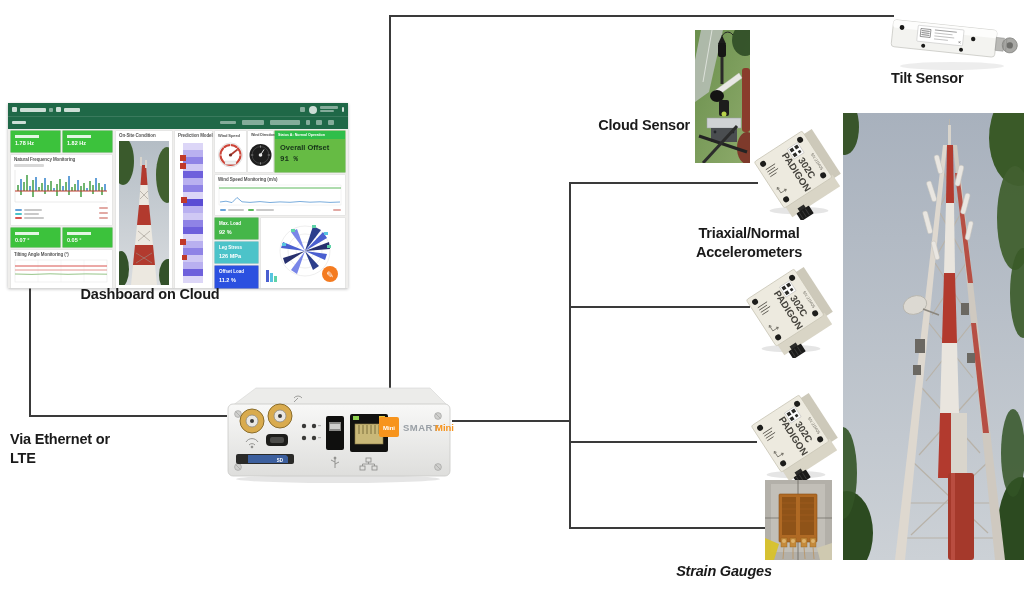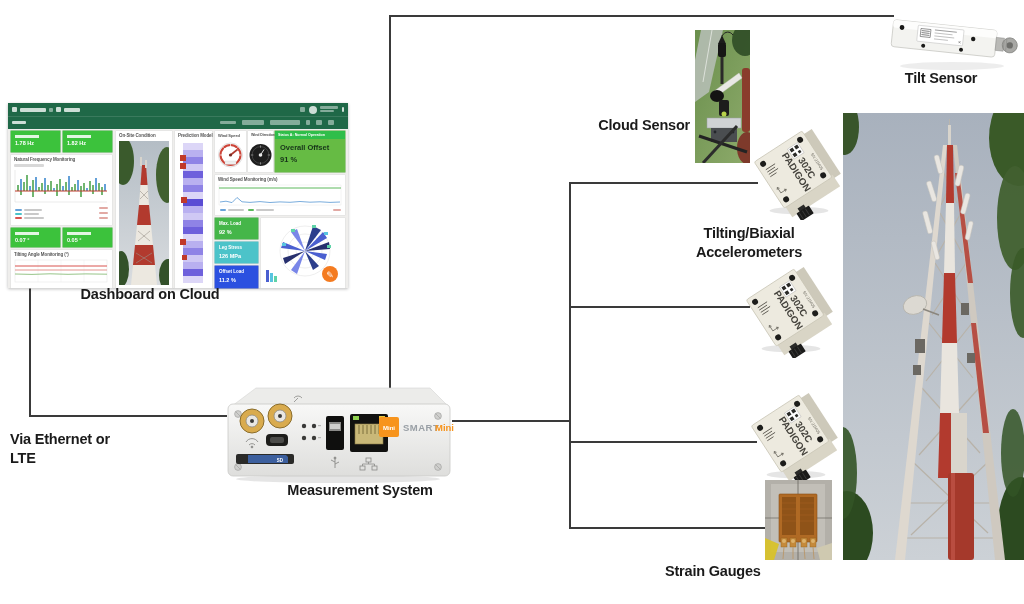--- a/index.html
+++ b/index.html
@@ -259,21 +259,21 @@
         <circle cx="11.5" cy="13" r="1.8" fill="#ededed"></circle>
         <line x1="11.5" y1="13" x2="15" y2="7.5" stroke="#e0e0e0" stroke-width="1"></line>
       </svg>
     </div>
 
     <div class="tile" style="left:267px;top:28px;width:70px;height:41px;background:var(--health-green,#66bb44);box-shadow:0 0 0 .5px #54a535;">
       <div style="position:absolute;left:0;top:0;width:70px;height:8px;background:var(--status-strip-green,#2fbe4a);">
         <div style="position:absolute;left:3px;top:1.5px;font-size:3.6px;font-weight:bold;color:#fff;white-space:nowrap;">Status A: Normal Operation</div>
       </div>
       <div style="position:absolute;left:5px;top:12px;font-size:7.5px;font-weight:bold;color:#17331a;">Overall Offset</div>
-      <div style="position:absolute;left:5px;top:24px;font-size:7.5px;font-weight:bold;color:#17331a;">91 %</div>
+      <div style="position:absolute;left:5px;top:24px;font-size:7.5px;font-weight:bold;color:#17331a;font-family:Liberation Mono, monospace;">91 %</div>
     </div>
 
     <div class="tile" style="left:207px;top:72px;width:130px;height:40px;">
       <div class="tile-title">Wind Speed Monitoring (m/s)</div>
       <svg style="position:absolute;left:3px;top:9px;" width="124" height="24" viewBox="0 0 124 24">
         <rect x="1" y="1" width="122" height="20" fill="none" stroke="#e8e8e8" stroke-width=".5"></rect>
         <line x1="1" y1="4" x2="123" y2="4" stroke="#5cb85c" stroke-width="1"></line>
         <polyline points="2,18 8,17.2 14,18.6 19,13.5 24,17.8 32,18.4 42,17.6 52,18.5 62,17.9 72,18.3 82,17.5 92,18.2 102,17.8 112,18.4 122,18" fill="none" stroke="#6aa3d8" stroke-width=".9"></polyline>
       </svg>
       <div class="skd" style="left:5px;top:34px;width:6px;height:1.8px;background:#6aa3d8;"></div>
@@ -424,21 +424,20 @@
         <line x1="152.5" y1="84" x2="152.5" y2="86"></line>
     </g>
     <g>
       <rect x="157" y="37" width="20" height="20" rx="2" fill="var(--accent-orange,#f7941d)"></rect>
       <text x="167" y="50" font-size="6" font-weight="bold" fill="#fff" text-anchor="middle">Mini</text>
     </g>
     <text x="181" y="51" font-size="9.5" font-weight="bold" fill="#9aa0a6" letter-spacing=".5">SMART</text>
     <text x="213" y="51" font-size="9.5" font-weight="bold" fill="var(--accent-orange,#f7941d)">Mini</text>
   </svg>
 
-  <div class="caption" style="left:285px;top:481px;width:150px;text-align:center;">Measurement System</div>
 
   <svg style="position:absolute;left:695px;top:30px;" width="55" height="133" viewBox="0 0 55 133">
     <defs>
       <linearGradient id="wg" x1="0" y1="0" x2="1" y2="1">
         <stop offset="0" stop-color="#6a8f4d"></stop>
           <stop offset="1" stop-color="#8eab6b"></stop>
       </linearGradient>
     </defs>
     <rect width="55" height="133" fill="url(#wg)"></rect>
     <polygon points="6,0 28,0 14,62 0,72 0,30" fill="#b9bfb8" opacity=".85"></polygon>
@@ -486,21 +485,21 @@
         <line x1="50" y1="29" x2="64" y2="29" stroke="#aaa" stroke-width=".7"></line>
         <text x="74" y="31" font-size="4" fill="#666">✕</text>
       </g>
       <rect x="112" y="21" width="8" height="13" fill="#b9b9b6" stroke="#8a8a87" stroke-width=".5"></rect>
       <circle cx="126" cy="27.5" r="7.5" fill="#a8a8a5" stroke="#83837f" stroke-width=".8"></circle>
       <circle cx="126" cy="27.5" r="3.2" fill="#6e6e6b"></circle>
       <line x1="120" y1="23" x2="120" y2="32" stroke="#8a8a87" stroke-width=".6"></line>
       <line x1="122.5" y1="21.5" x2="122.5" y2="33.5" stroke="#8a8a87" stroke-width=".6"></line>
     </g>
   </svg>
-  <div class="caption" style="left:891px;top:69px;width:100px;text-align:center;">Tilt Sensor</div>
+  <div class="caption" style="left:891px;top:69px;width:100px;text-align:left;">Tilt Sensor</div>
 
   <svg style="position:absolute;left:843px;top:113px;" width="181" height="447" viewBox="0 0 181 447">
     <defs>
       <linearGradient id="sky2" x1="0" y1="0" x2="0" y2="1">
         <stop offset="0" stop-color="#a8b1bd"></stop>
           <stop offset="1" stop-color="#ccd1d6"></stop>
       </linearGradient>
     </defs>
     <rect width="181" height="447" fill="url(#sky2)"></rect>
     <ellipse cx="176" cy="25" rx="30" ry="48" fill="#3a5a28"></ellipse>
@@ -620,21 +619,21 @@
       <use href="#accel-sym"></use>
     </svg>
   <svg style="position:absolute;left:745px;top:262px;" width="92" height="96" viewBox="0 0 100 104">
       <use href="#accel-sym"></use>
     </svg>
   <svg style="position:absolute;left:750px;top:388px;" width="92" height="96" viewBox="0 0 100 104">
       <use href="#accel-sym"></use>
     </svg>
 
   <div class="caption" style="left:688px;top:224px;width:122px;text-align:center;">
-    <div>Tilting/Biaxial</div>
+    <div>Triaxial/Normal</div>
     <div>Accelerometers</div>
   </div>
 
   <svg style="position:absolute;left:765px;top:480px;" width="67" height="80" viewBox="0 0 67 80">
     <rect width="67" height="80" fill="#b3b0a9"></rect>
     <rect x="6" y="4" width="54" height="68" fill="#c6c3bc" opacity=".8"></rect>
     <line x1="33" y1="0" x2="33" y2="80" stroke="#6b685f" stroke-width=".8"></line>
     <line x1="0" y1="38" x2="67" y2="38" stroke="#6b685f" stroke-width=".7"></line>
     <rect x="14" y="14" width="38" height="48" rx="1" fill="#b06a24" stroke="#8a4f16" stroke-width=".6"></rect>
     <rect x="17" y="17" width="14" height="38" fill="#8f5318"></rect>
@@ -663,15 +662,15 @@
     </g>
     <g stroke="#b99a70" stroke-width="1">
       <line x1="19" y1="67" x2="18" y2="79"></line>
         <line x1="28" y1="67" x2="28" y2="79"></line>
       <line x1="39" y1="67" x2="40" y2="79"></line>
         <line x1="48" y1="67" x2="49" y2="79"></line>
     </g>
     <polygon points="0,58 14,64 9,80 0,80" fill="#d8c22a" opacity=".95"></polygon>
     <polygon points="52,68 67,63 67,80 55,80" fill="#cfc9b0"></polygon>
   </svg>
-  <div class="caption" style="left:665px;top:562px;width:118px;text-align:left;">Strain Gauges</div>
+  <div class="caption" style="left:665px;top:562px;width:118px;text-align:center;font-style:italic;">Strain Gauges</div>
 
 </div>
 
 </body></html>

